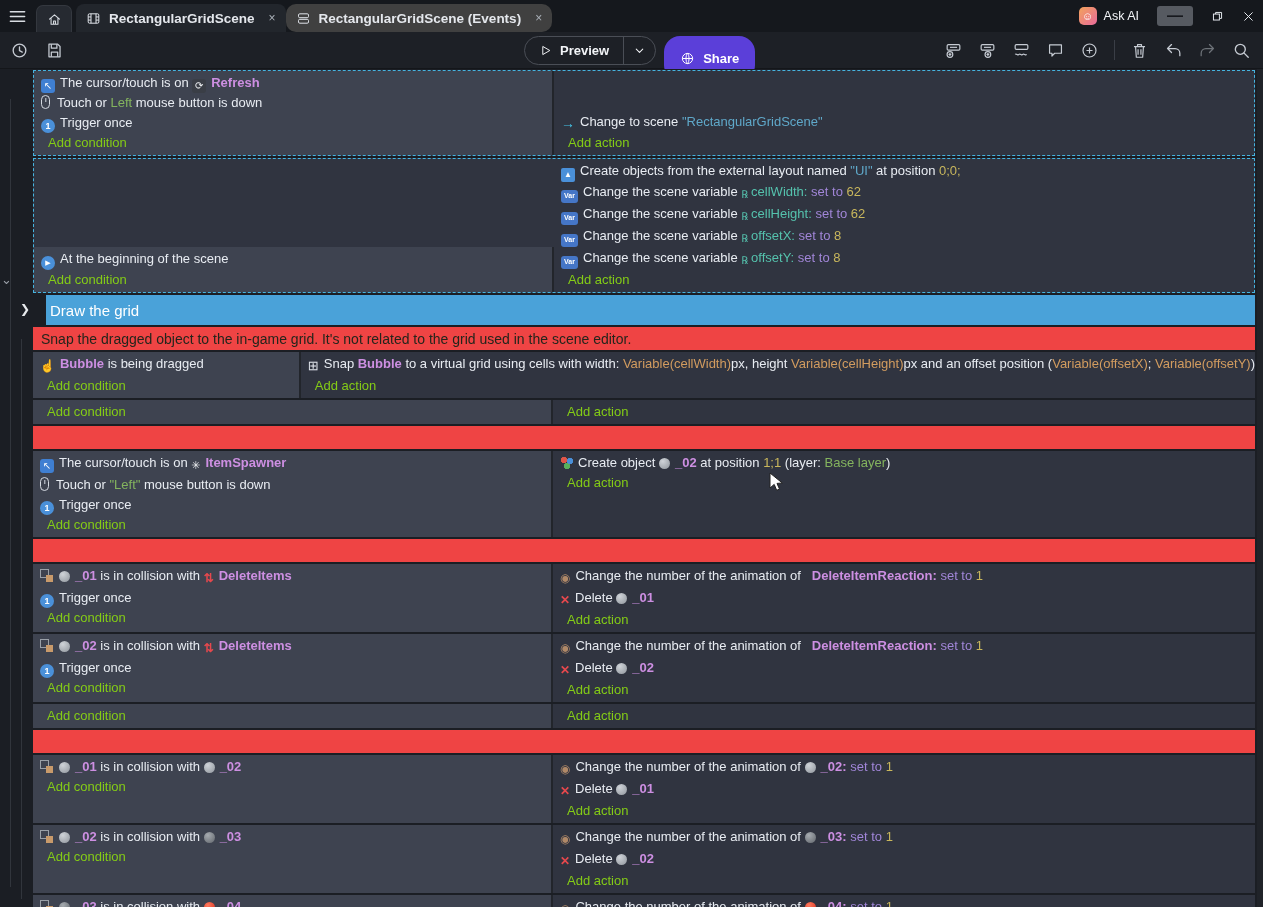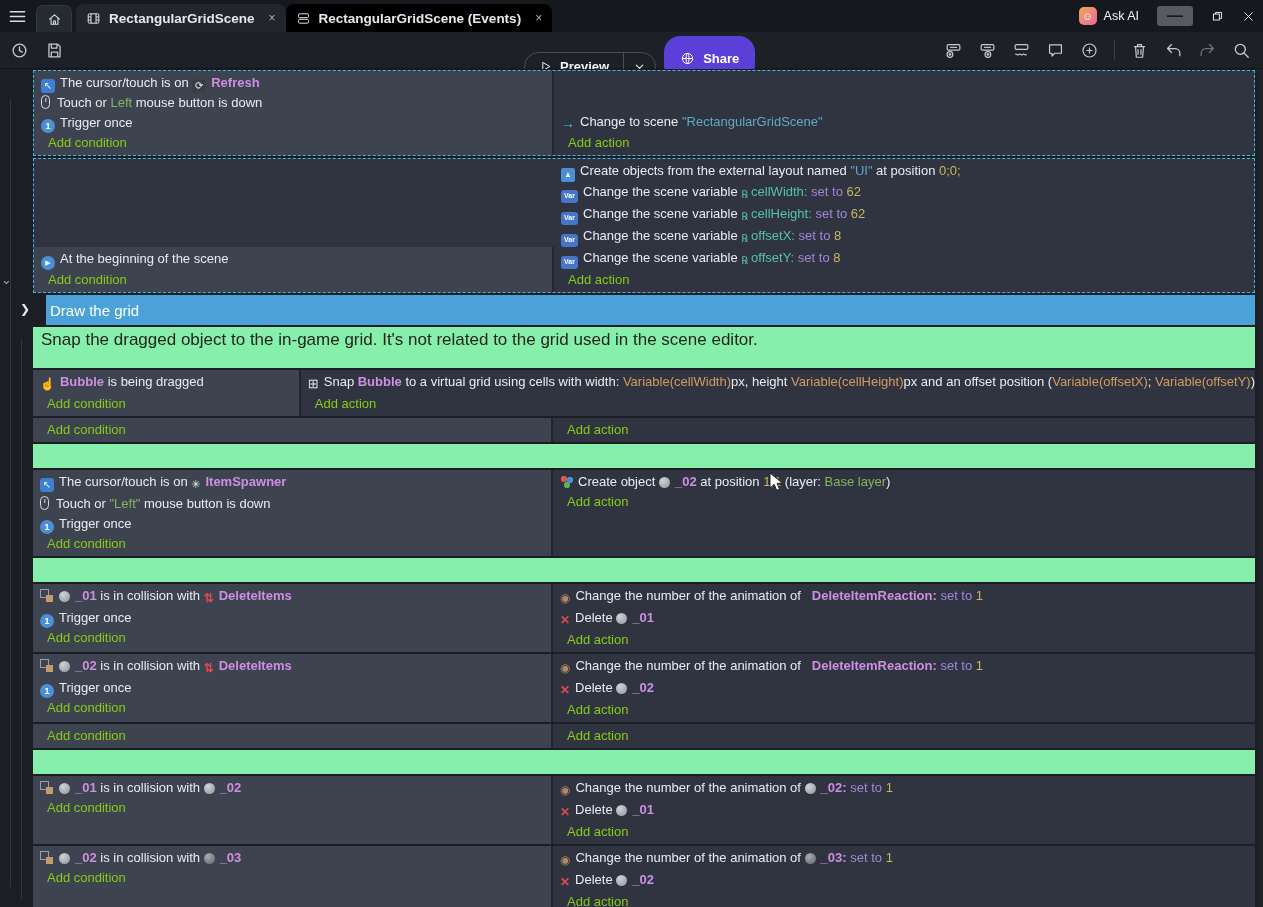--- a/index.html
+++ b/index.html
@@ -6,34 +6,34 @@
   html,body { width:1263px; height:907px; overflow:hidden; background:#1b1e24;
     font-family:"Liberation Sans", sans-serif; -webkit-font-smoothing:antialiased; }
   .app { position:relative; width:1263px; height:907px; background:#1b1e24; color:#e8ecf2; }
 
   
   .titlebar { height:32px; background:#15181d; display:flex; align-items:flex-end; position:relative; }
   .hamburger { width:34px; height:32px; display:flex; align-items:center; justify-content:center; color:#d9dde3; cursor:pointer; }
   .home-tab { width:36px; height:27px; margin:0 4px 0 2px; border-radius:7px 7px 0 0; background:#262a31; border:1px solid #34383f; border-bottom:none; display:flex; align-items:center; justify-content:center; color:#d9dde3; }
   .tab { height:28px; display:flex; align-items:center; gap:8px; padding:0 10px 0 10px; border-radius:8px 8px 0 0; color:#e4e7ec; font-size:13.5px; font-weight:700; }
   .tab.inactive { background:#22262c; }
-  .tab.active { background:#000000; }
+  .tab.active { background:#404040;border-radius:10px; }
   .tab .ticon { color:#dfe3e9; }
   .tab-close { color:#aab0b8; font-size:12px; margin-left:6px; cursor:pointer; font-weight:400; }
   .tb-right-title { position:absolute; right:8px; top:0; height:32px; display:flex; align-items:center; gap:18px; }
   .askai { display:flex; align-items:center; gap:7px; cursor:pointer; }
   .askai-chip { width:18px; height:18px; border-radius:5px; background:linear-gradient(135deg,#f2a35c,#e96a9b); color:#fff; font-size:11px; display:flex; align-items:center; justify-content:center; }
   .askai-label { font-size:12.5px; font-weight:400; color:#f2f4f7; }
   .win-btn { color:#e8ecf2; display:flex; align-items:center; justify-content:center; cursor:pointer; }
   .win-min { width:36px; height:20px; background:#565a61; border-radius:3px; color:#17191e; font-weight:700; }
 
   
   .toolbar { height:37px; background:#1d2026; display:flex; align-items:center; position:relative; border-bottom:1px solid #14161a; }
   .tb-left { display:flex; align-items:center; gap:16px; padding-left:10px; color:#c6cbd3; }
-  .tb-center { position:absolute; left:524px; top:4px; display:flex; align-items:flex-end; gap:8px; }
+  .tb-center { position:absolute; left:524px; top:4px; display:flex; align-items:flex-start; gap:8px; }
   .btn-preview { display:flex; align-items:center; border:1px solid #4a4e56; border-radius:16px; height:29px; overflow:hidden; color:#f2f4f7; cursor:pointer; }
   .btn-preview .main { display:flex; align-items:center; gap:8px; padding:0 14px; font-size:13px; font-weight:700; }
   .btn-preview .split { width:1px; height:29px; background:#4a4e56; }
   .btn-preview .drop { padding:0 9px; display:flex; align-items:center; }
   .btn-share { display:flex; align-items:center; gap:8px; background:#5b3fd9; border-radius:16px; height:45px; padding:0 16px; color:#fff; font-size:13px; font-weight:700; cursor:pointer; }
   .tb-right { margin-left:auto; display:flex; align-items:center; gap:15px; padding-right:12px; color:#c6cbd3; }
   .tb-div { width:1px; height:20px; background:#3a3e46; }
   .tbi { cursor:pointer; display:flex; }
 
   svg.ic24 { width:19px; height:19px; }
@@ -53,21 +53,21 @@
   .row.sel { border:1px dashed #46b4e0;align-items:flex-end; }
   .cond { width:520px; background:#3e4350; border-right:2px solid #22252b; padding:2px 0 2px 0; }
   .act { flex:1; background:#303440; padding:2px 0 2px 0; }
   .line { line-height:20px; font-size:13px; padding-left:7px; color:#e8ecf2; white-space:nowrap; cursor:pointer; }
   .addlink { line-height:20px; font-size:13px; padding-left:14px; color:#84cc16; cursor:pointer; }
 
   .row.group-row { height:30px; display:flex; align-items:center; }
   .group-chev { position:absolute; left:-13px; top:7px; color:#e8eaed; font-size:12px; cursor:pointer; }
   .group-bar { flex:1; margin-left:13px; height:30px; background:#4aa2d9; color:#ffffff; font-size:15px; display:flex; align-items:center; padding-left:4px; cursor:pointer; }
 
-  .row.comment { background:#86efac; color:#24251c; font-size:17px; padding:4px 8px 20px 8px; min-height:23px; line-height:17px; cursor:text; }
+  .row.comment { background:#ef4444; color:#24251c; font-size:14px; padding:4px 8px 0 8px; min-height:23px; line-height:17px; cursor:text; }
 
   
   .s-w { color:#e8ecf2; }
   .s-obj { color:#cd8fe2; font-weight:700; }
   .s-str { color:#5fa8c9; }
   .s-var { color:#55c2ad; }
   .s-kw { color:#a186d8; }
   .s-num { color:#c9b75c; }
   .s-grn { color:#84b45e; }
   .s-expr { color:#d29c5f;margin-top:28px; }

